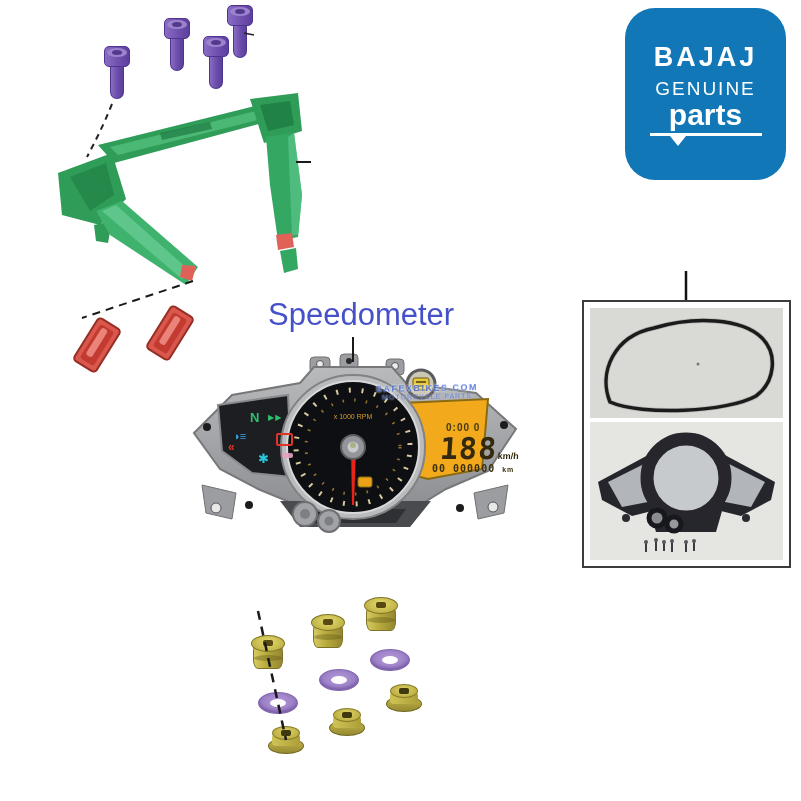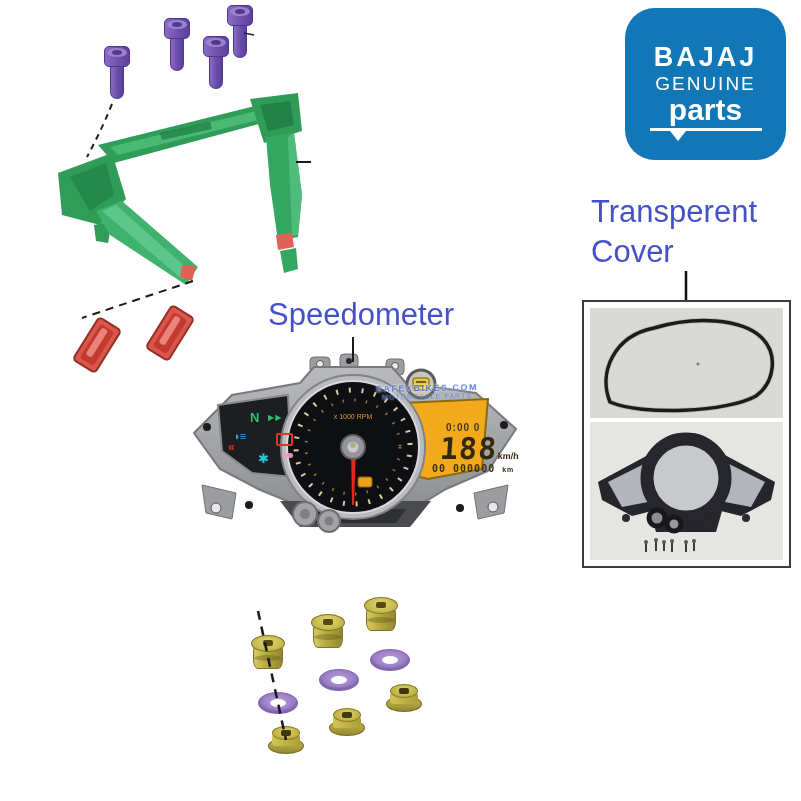--- a/index.html
+++ b/index.html
@@ -18,23 +18,23 @@
   .screw .head::before{content:"";position:absolute;left:2px;top:1px;right:2px;height:9px;background:#9a82cc;border-radius:50%;}
   .screw .head::after{content:"";position:absolute;left:7px;top:3px;width:10px;height:5px;background:#53398e;border-radius:50%;}
   .screw .shaft{width:14px;height:34px;margin:-2px auto 0;background:linear-gradient(90deg,#8a6cc4,#6a4caa 55%,#59419a);border-radius:0 0 7px 7px;border:1px solid #4e3590;border-top:none;box-sizing:border-box;}
 
   
   .damper{position:absolute;width:24px;height:48px;background:#d9574c;border:2px solid #962e24;border-radius:5px;transform:rotate(32deg);}
   .damper .inner{position:absolute;left:4px;top:4px;right:4px;bottom:4px;background:#c23a30;border-radius:3px;}
   .damper .hl{position:absolute;left:7px;top:6px;width:7px;height:32px;background:#ea837a;border-radius:3px;}
 
   
-  .badge{position:absolute;left:625px;top:8px;width:161px;height:152px;background:#1177b6;border-radius:30px;color:#fff;text-align:center;box-sizing:border-box;padding-top:34px;}
+  .badge{position:absolute;left:625px;top:8px;width:161px;height:172px;background:#1177b6;border-radius:30px;color:#fff;text-align:center;box-sizing:border-box;padding-top:34px;}
   .badge .b1{font-size:27px;font-weight:bold;letter-spacing:3px;}
-  .badge .b2{font-size:19px;letter-spacing:2px;}
+  .badge .b2{font-size:19px;letter-spacing:2px;margin-top:5px;}
   .badge .b3{font-size:30px;font-weight:bold;margin-top:-2px;}
   .badge .b-underline{position:relative;margin:1px auto 0;width:112px;height:3px;background:#fff;}
   .badge .b-underline::after{content:"";position:absolute;left:20px;top:3px;border-left:8px solid transparent;border-right:8px solid transparent;border-top:10px solid #fff;}
 
   
   .frame{position:absolute;left:582px;top:300px;width:209px;height:268px;border:2px solid #3c3c3c;background:#fff;box-sizing:border-box;padding:6px;}
   .photo-top{width:193px;height:110px;background:#d9d9d5;}
   .photo-bottom{width:193px;height:138px;background:#e5e5e1;margin-top:4px;}
 
   
@@ -117,24 +117,20 @@
   <div class="damper" style="left:83px;top:319px;">
       <div class="inner"></div>
       <div class="hl"></div>
     </div>
   <div class="damper" style="left:156px;top:307px;">
       <div class="inner"></div>
       <div class="hl"></div>
     </div>
 
   <div class="label" style="left:268px;top:297px;">Speedometer</div>
-  <div class="label cover-label" style="left:591px;top:192px;">
-    <div>Transperent</div>
-    <div>Cover</div>
-  </div>
 
   <div class="badge">
     <div class="b1">BAJAJ</div>
     <div class="b2">GENUINE</div>
     <div class="b3">parts</div>
     <div class="b-underline"></div>
   </div>
 
   <div class="frame">
     <div class="photo-top">

